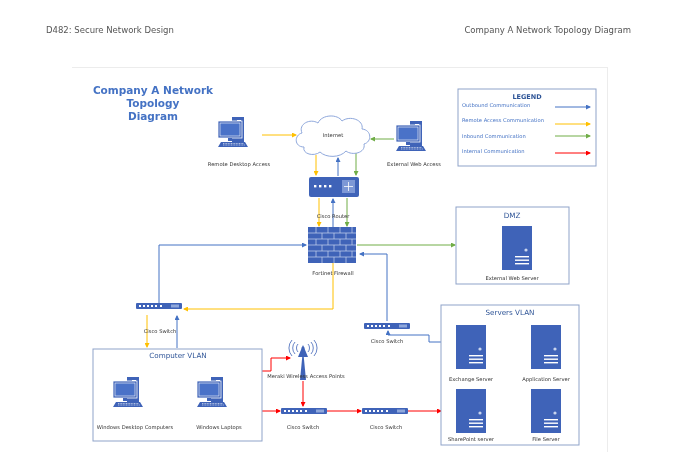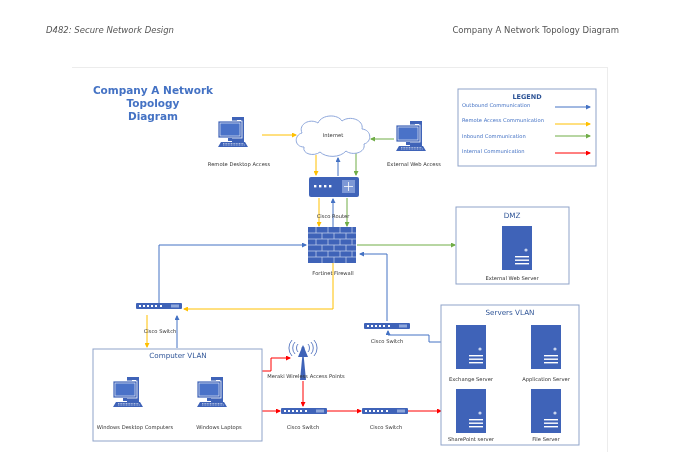--- a/index.html
+++ b/index.html
@@ -1,19 +1,19 @@
 <!DOCTYPE html>
 <html><head>
 <meta charset="utf-8">
 <style>
   html, body { margin:0; padding:0; background:#ffffff; }
   body { width:683px; height:452px; position:relative; overflow:hidden; font-family:"DejaVu Sans", sans-serif; }
   .hdr { position:absolute; top:25px; font-size:8.5px; color:#555; }
-  .hdr-left { left:46px; font-style:italic; }
-  .hdr-right { right:64px; }
+  .hdr-left { left:46px; }
+  .hdr-right { right:52px; }
   .frame { position:absolute; left:72px; top:67px; width:535px; height:390px; border-top:1px solid #ececec; border-right:1px solid #ececec; }
   svg { position:absolute; left:0; top:0; }
   .lbl { font-family:"DejaVu Sans", sans-serif; font-size:5.2px; fill:#333; }
   .title { font-family:"DejaVu Sans", sans-serif; font-size:10.5px; font-weight:bold; fill:#4472c4; }
   .boxtitle { font-family:"DejaVu Sans", sans-serif; font-size:7.2px; fill:#2f5597; }
   .legt { font-family:"DejaVu Sans", sans-serif; font-size:5.2px; fill:#4472c4; }
   .legh { font-family:"DejaVu Sans", sans-serif; font-size:6.5px; font-weight:bold; fill:#2f5597; }
 </style>
 </head>
 <body>

